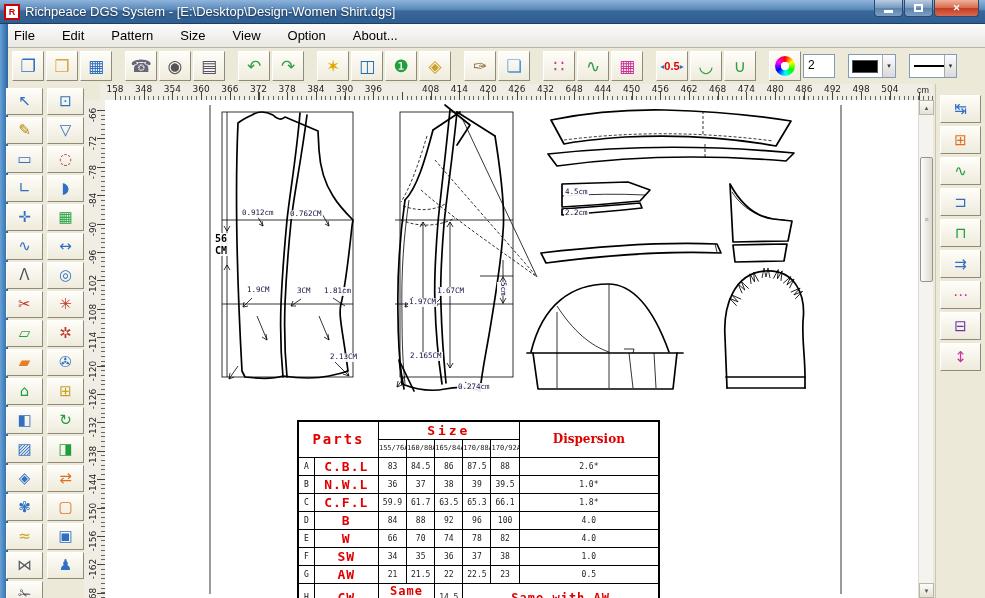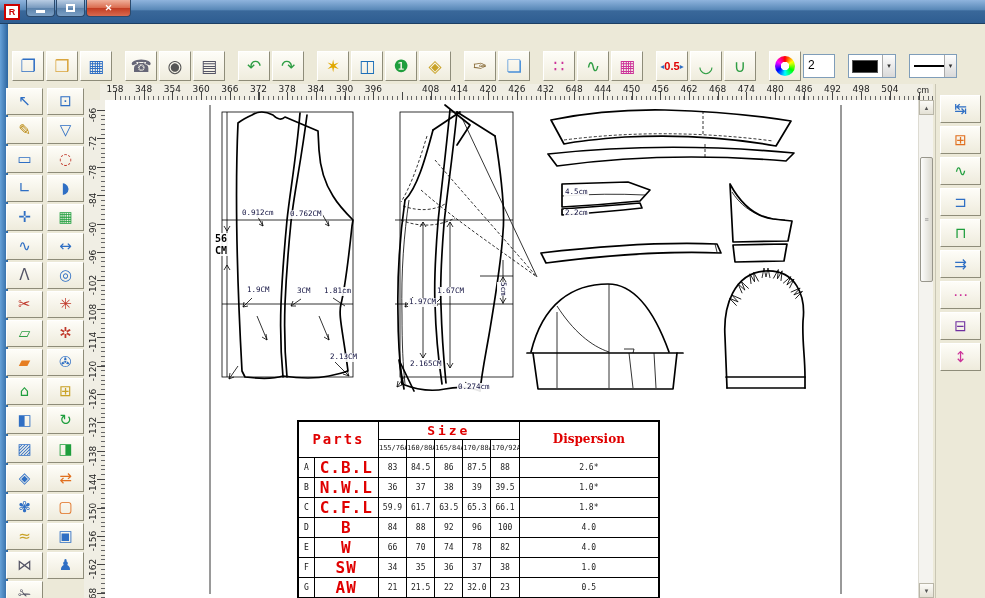--- a/index.html
+++ b/index.html
@@ -76,21 +76,21 @@
   
   #sizetable{position:absolute;left:192px;top:320px;width:363px;border-collapse:collapse;border:2px solid #000;
     table-layout:fixed;background:#fff;}
   #sizetable td{border:1px solid #000;text-align:center;padding:0;height:18px;overflow:hidden;}
   .red{color:#e00000;font-weight:bold;}
   td.parts{font-size:14px;font-family:"DejaVu Sans Mono",monospace;letter-spacing:2px;}
   td.sizehdr{font-size:13px;font-family:"DejaVu Sans Mono",monospace;letter-spacing:3px;height:17px;}
   td.disp{font-size:12px;font-family:"DejaVu Serif",serif;}
   td.szc{font-size:7px;color:#222;height:15px;font-family:"DejaVu Sans Mono",monospace;}
   td.ltr{font-size:8px;color:#111;font-family:"DejaVu Sans Mono",monospace;}
-  td.part{font-size:16px;font-family:"DejaVu Sans Mono",monospace;letter-spacing:1px;}
+  td.part{font-size:13px;font-family:"DejaVu Sans Mono",monospace;letter-spacing:1px;}
   td.num{font-size:8px;color:#222;font-family:"DejaVu Sans Mono",monospace;}
   td.dispv{text-align:left;padding-left:17px;}
   td.mtext{font-size:12px;font-family:"DejaVu Sans Mono",monospace;letter-spacing:1px;}
   
   .vscroll{position:absolute;left:918px;top:100px;width:15px;height:498px;background:#f4f3ef;border-left:1px solid #dddbd2;}
   .sbtn{position:absolute;left:0;width:15px;height:15px;background:linear-gradient(#fcfbf8,#e4e1d5);
     border:1px solid #b9b6a8;font-size:6px;color:#555;display:flex;align-items:center;justify-content:center;}
   .sbtn.up{top:0;}
   .sbtn.down{bottom:0;}
   .sthumb{position:absolute;left:1px;top:57px;width:13px;height:125px;border:1px solid #98968c;border-radius:2px;
@@ -103,33 +103,43 @@
 </style>
 </head>
 <body>
 
 <div class="window">
 
   <div class="titlebar">
     <div class="app-icon">
         <span>R</span>
       </div>
+    <div class="title-text">Richpeace DGS System - [E:\Desktop\Design-Women Shirt.dgs]</div>
     <div class="win-buttons">
       <div class="wbtn">
           <span class="minbar"></span>
         </div>
       <div class="wbtn">
           <span class="maxbox"></span>
         </div>
       <div class="wbtn close">
           <span>✕</span>
         </div>
     </div>
   </div>
 
+  <div class="menubar" id="menubar">
+      <span class="menu-item">File</span>
+      <span class="menu-item">Edit</span>
+      <span class="menu-item">Pattern</span>
+      <span class="menu-item">Size</span>
+      <span class="menu-item">View</span>
+      <span class="menu-item">Option</span>
+      <span class="menu-item">About...</span>
+    </div>
 
   <div class="toolbar" id="toolbar">
       <div class="tbtn">
         <span class="glyph" style="color: rgb(47, 111, 196);">❐</span>
       </div>
       <div class="tbtn">
         <span class="glyph" style="color: rgb(217, 165, 63);">❒</span>
       </div>
       <div class="tbtn">
         <span class="glyph" style="color: rgb(47, 111, 196);">▦</span>
@@ -473,21 +483,21 @@
         <span class="ann" style="left: 184px; top: 110px;">0.762CM</span>
         <span class="ann big" style="left: 109px; top: 133px;">56
 CM</span>
         <span class="ann" style="left: 141px; top: 186px;">1.9CM</span>
         <span class="ann" style="left: 191px; top: 187px;">3CM</span>
         <span class="ann" style="left: 218px; top: 187px;">1.81cm</span>
         <span class="ann" style="left: 224px; top: 253px;">2.13CM</span>
         <span class="ann" style="left: 303px; top: 198px;">1.97CM</span>
         <span class="ann" style="left: 331px; top: 187px;">1.67CM</span>
         <span class="ann vert" style="left: 392px; top: 182px;">5cm</span>
-        <span class="ann" style="left: 304px; top: 260px;">2.165CM</span>
+        <span class="ann" style="left: 304px; top: 252px;">2.165CM</span>
         <span class="ann" style="left: 352px; top: 283px;">0.274cm</span>
         <span class="ann" style="left: 459px; top: 88px;">4.5cm</span>
         <span class="ann" style="left: 459px; top: 109px;">2.2cm</span>
       </div>
     <table id="sizetable">
         <colgroup>
           <col style="width:16px">
           <col style="width:64px">
           <col style="width:28px">
           <col style="width:28px">
@@ -568,21 +578,21 @@
             <td class="num">37</td>
             <td class="num">38</td>
             <td class="num dispv">1.0</td>
           </tr>
           <tr>
             <td class="ltr">G</td>
             <td class="red part">AW</td>
             <td class="num">21</td>
             <td class="num">21.5</td>
             <td class="num">22</td>
-            <td class="num">32.0</td>
+            <td class="num">22.5</td>
             <td class="num">23</td>
             <td class="num dispv">0.5</td>
           </tr>
           <tr>
             <td class="ltr">H</td>
             <td class="red part">CW</td>
             <td class="red mtext" colspan="2">Same AW</td>
             <td class="num">14.5</td>
             <td class="red mtext" colspan="3">Same with AW</td>
           </tr>

